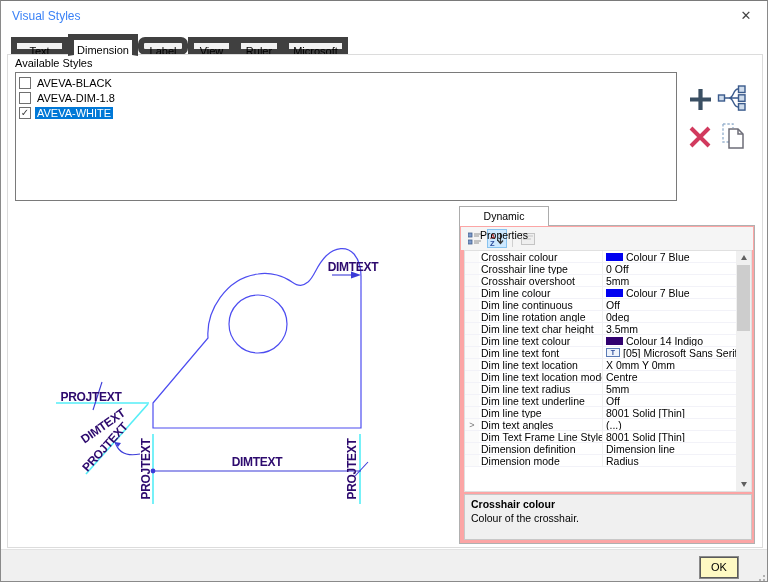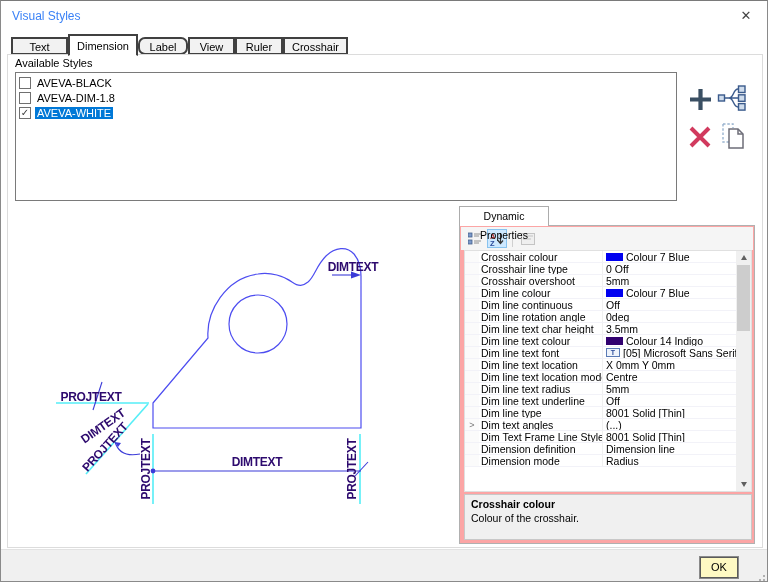--- a/index.html
+++ b/index.html
@@ -8,21 +8,21 @@
   .window { position:relative; width:768px; height:582px; background:#fff;
             border:1px solid #8a8a8a; border-top:1px solid #7a7a7a; overflow:hidden; }
 
   
   .titlebar { position:absolute; left:0; top:0; width:100%; height:30px; background:#fff; }
   .title { position:absolute; left:11px; top:8px; font-size:12px; color:#3b82f6; }
   .close-btn { position:absolute; right:10px; top:6px; width:22px; height:18px;
                text-align:center; line-height:18px; font-size:13px; color:#444; cursor:default; }
 
   
-  .tab { position:absolute; top:36px; height:18px; background:#f2f2f2; border:2px solid #404040;
+  .tab { position:absolute; top:36px; height:18px; background:#f2f2f2; border:6px solid #404040;
          text-align:center; line-height:17px; font-size:11px; }
   .tab.active { top:33px; height:22px; background:#fff; border-bottom:1px solid #fff;
                 line-height:20px; z-index:3; }
   .tabpage { position:absolute; left:6px; top:53px; width:756px; height:494px;
              background:#fff; border:1px solid #dcdcdc; z-index:1; }
 
   
   .avail-label { position:absolute; left:14px; top:56px; z-index:2; }
   .listbox { position:absolute; left:14px; top:71px; width:662px; height:129px;
              background:#fff; border:1px solid #7a7a7a; z-index:2; padding-top:2px; }
@@ -102,21 +102,21 @@
   <div class="titlebar">
     <span class="title">Visual Styles</span>
     <span class="close-btn">✕</span>
   </div>
 
   <div class="tab" style="left:10px;width:57px;">Text</div>
   <div class="tab active" style="left:67px;width:70px;">Dimension</div>
   <div class="tab" style="left:137px;width:50px;border-radius:7px;">Label</div>
   <div class="tab" style="left:187px;width:47px;">View</div>
   <div class="tab" style="left:234px;width:48px;">Ruler</div>
-  <div class="tab" style="left:282px;width:65px;">Crosshair</div>
+  <div class="tab" style="left:282px;width:65px;">Microsoft</div>
   <div class="tabpage"></div>
 
   <div class="avail-label">Available Styles</div>
   <div class="listbox">
     <div class="list-item">
       <span class="checkbox"></span>
       <span class="item-label">AVEVA-BLACK</span>
     </div>
     <div class="list-item">
       <span class="checkbox"></span>

